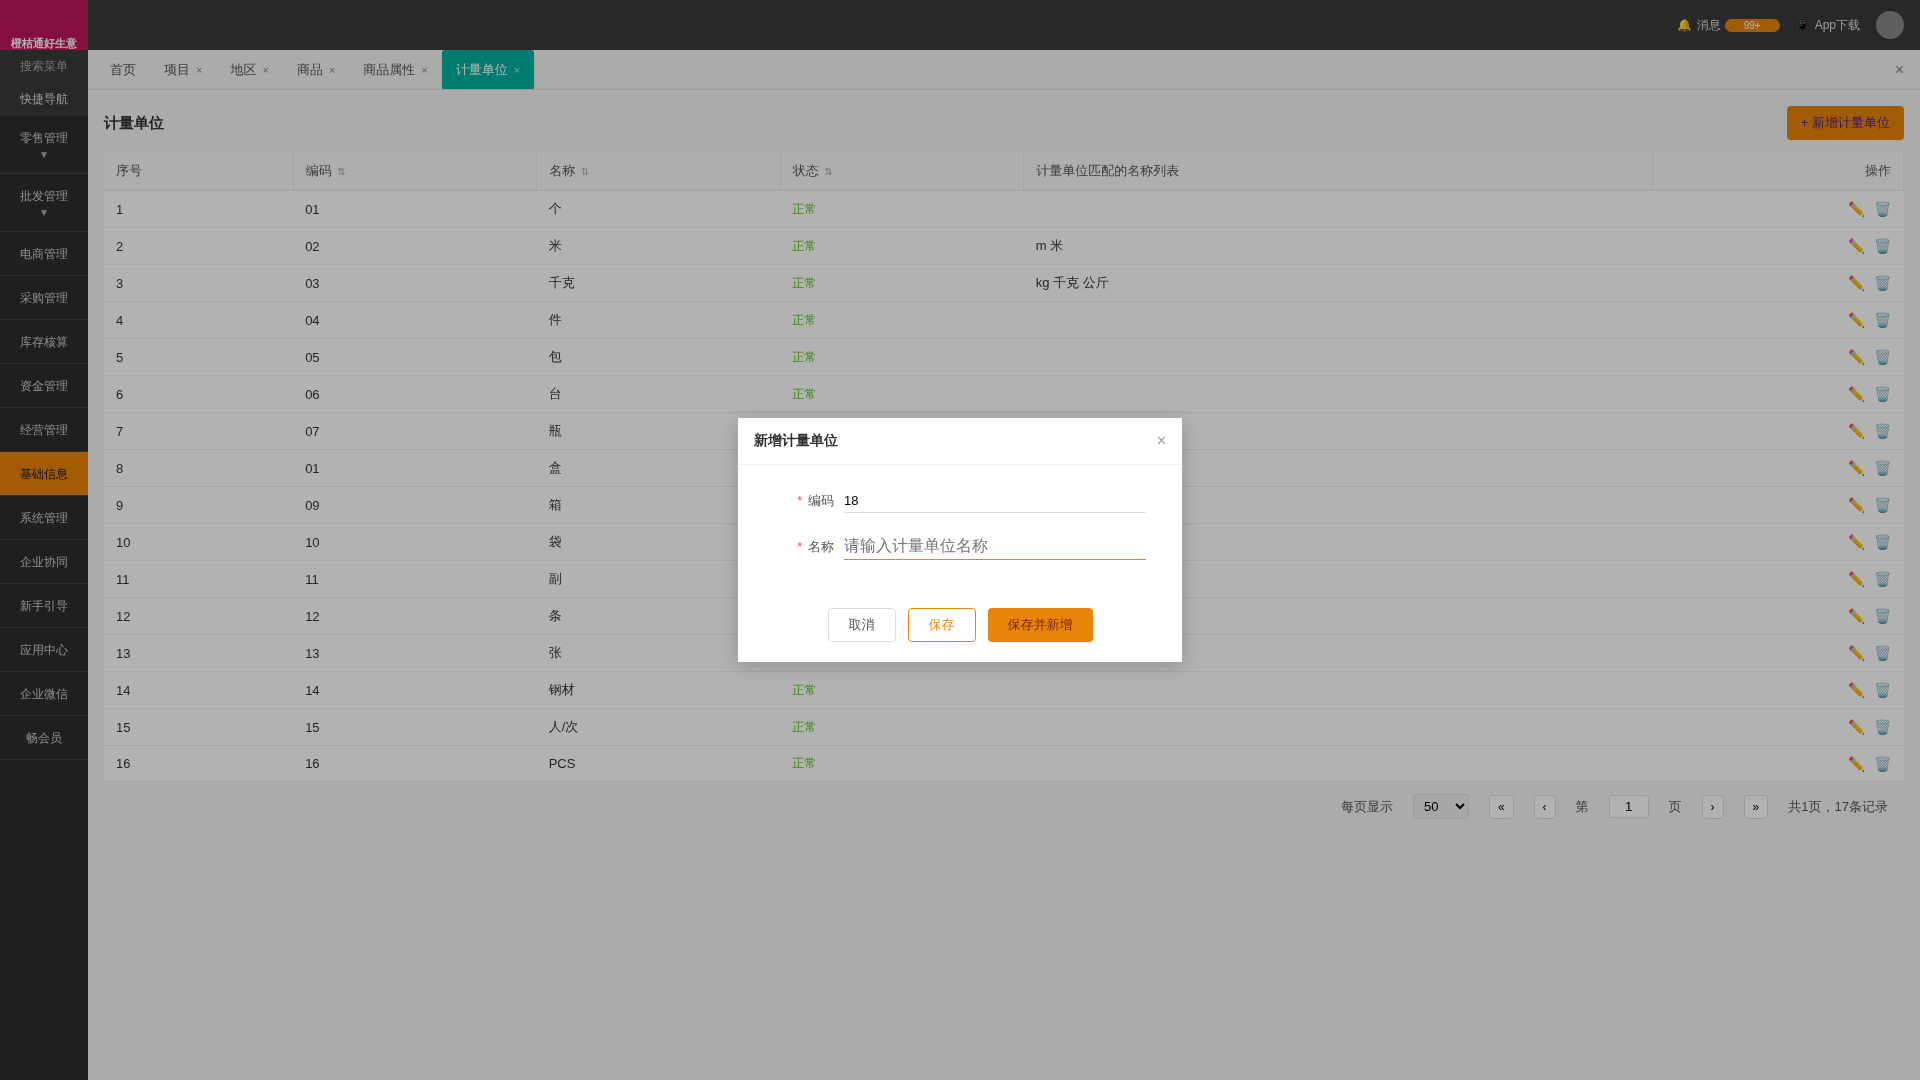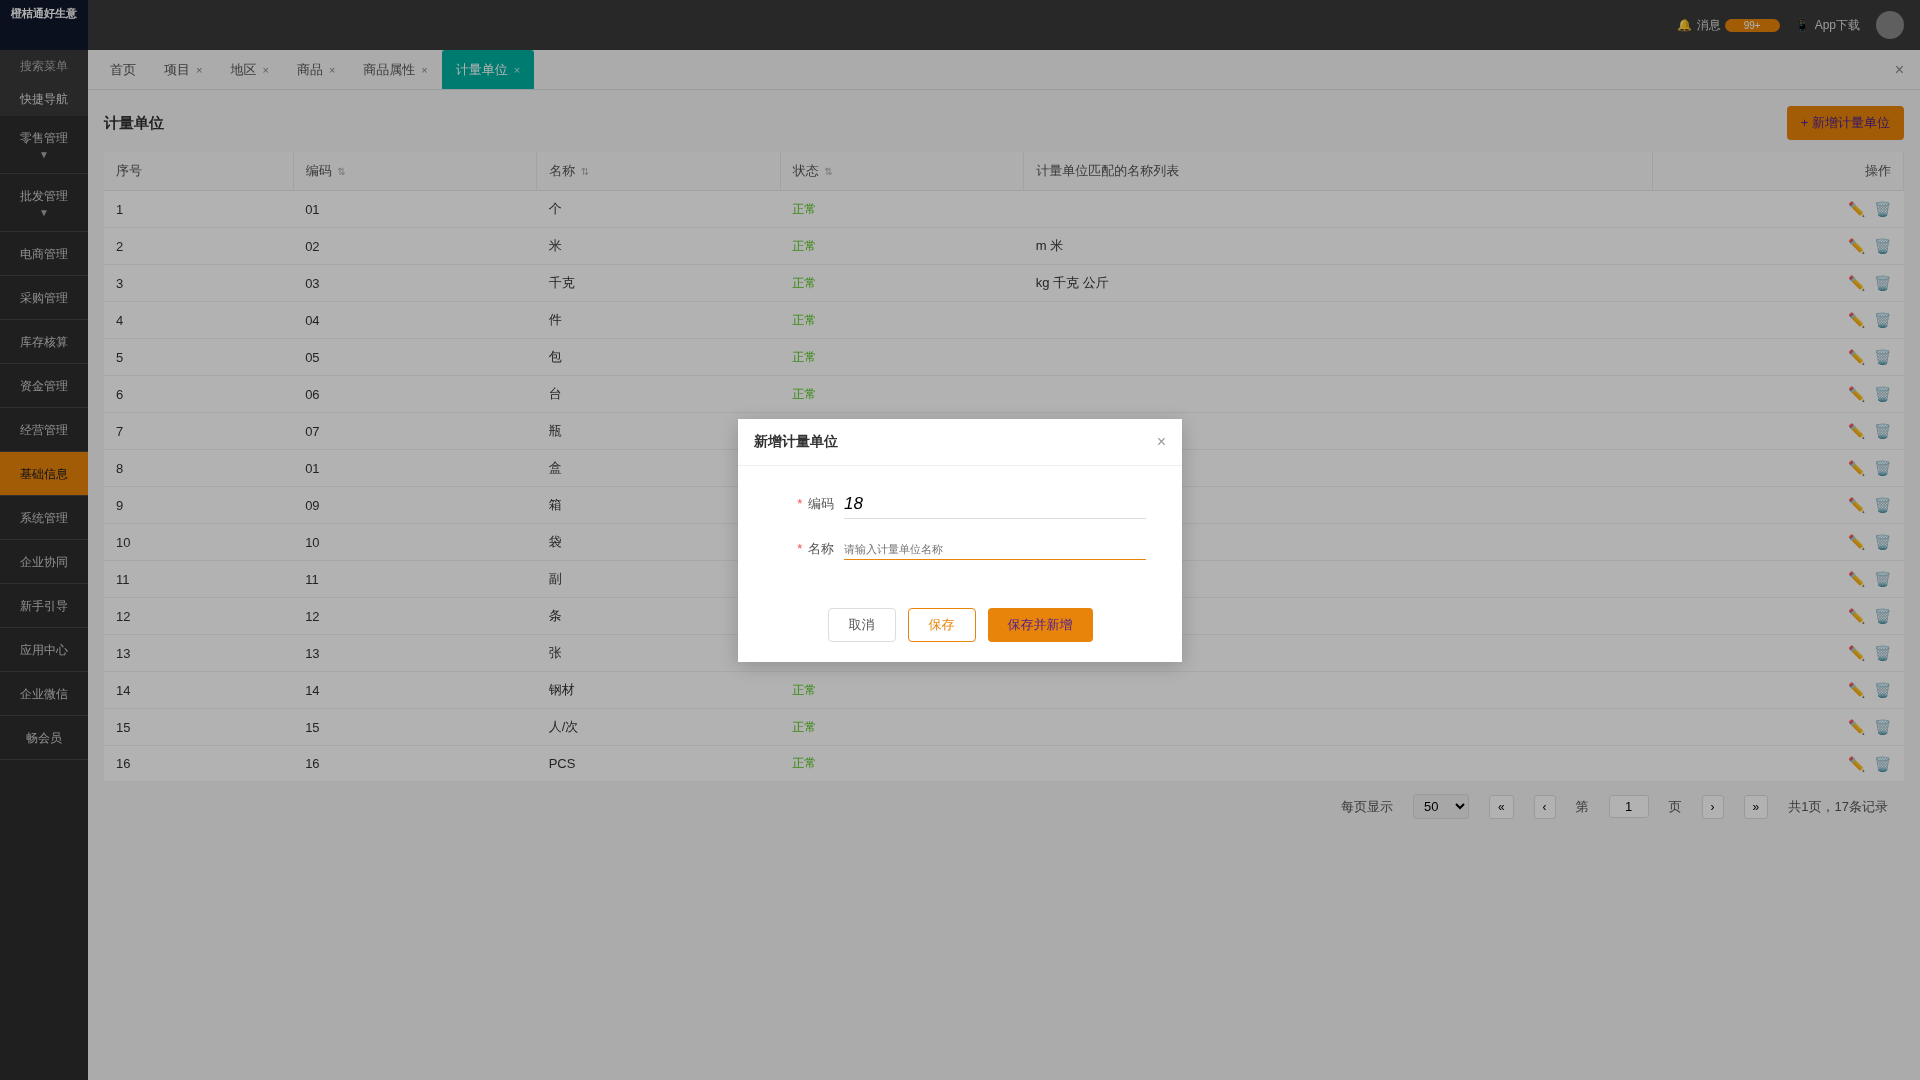--- a/index.html
+++ b/index.html
@@ -8,26 +8,25 @@
     
     .sidebar {
       width: 88px;
       background: #2d2d2d;
       height: 1080px;
       display: flex;
       flex-direction: column;
       flex-shrink: 0;
     }
     .sidebar-logo {
-      background: #0f172a;
+      background: #be185d;
       height: 50px;
       display: flex;
-      align-items: flex-start;
+      align-items: flex-end;
       justify-content: center;
-      padding: 6px;
     }
     .sidebar-logo-text {
       color: white;
       font-size: 11px;
       font-weight: bold;
       line-height: 1.3;
       text-align: center;
     }
     .sidebar-search {
       background: #3a3a3a;
@@ -284,30 +283,29 @@
     }
     .form-label .required {
       color: #ff4d4f;
       margin-right: 2px;
     }
     .form-input {
       flex: 1;
       border: none;
       border-bottom: 1px solid #ddd;
       padding: 4px 0;
-      font-size: 17px;
+      font-size: 13px;
       outline: none;
-      font-style: italic;
     }
     .form-placeholder {
       flex: 1;
       border: none;
       border-bottom: 1px solid #e8840a;
       padding: 4px 0;
-      font-size: 11px;
+      font-size: 16px;
       color: #bbb;
       outline: none;
       background: transparent;
     }
     .modal-footer {
       padding: 12px 24px 20px;
       display: flex;
       justify-content: center;
       gap: 12px;
     }
@@ -326,21 +324,21 @@
       background: white;
       color: #e8840a;
       border-radius: 4px;
       font-size: 13px;
       cursor: pointer;
     }
     .btn-save-new {
       padding: 7px 20px;
       border: none;
       background: #e8840a;
-      color: #4c1d95;
+      color: #7f1d1d;
       border-radius: 4px;
       font-size: 13px;
       cursor: pointer;
     }
 
     .sort-indicator { font-size: 10px; color: #aaa; margin-left: 2px; }
   </style>
 </head>
 <body>
 

